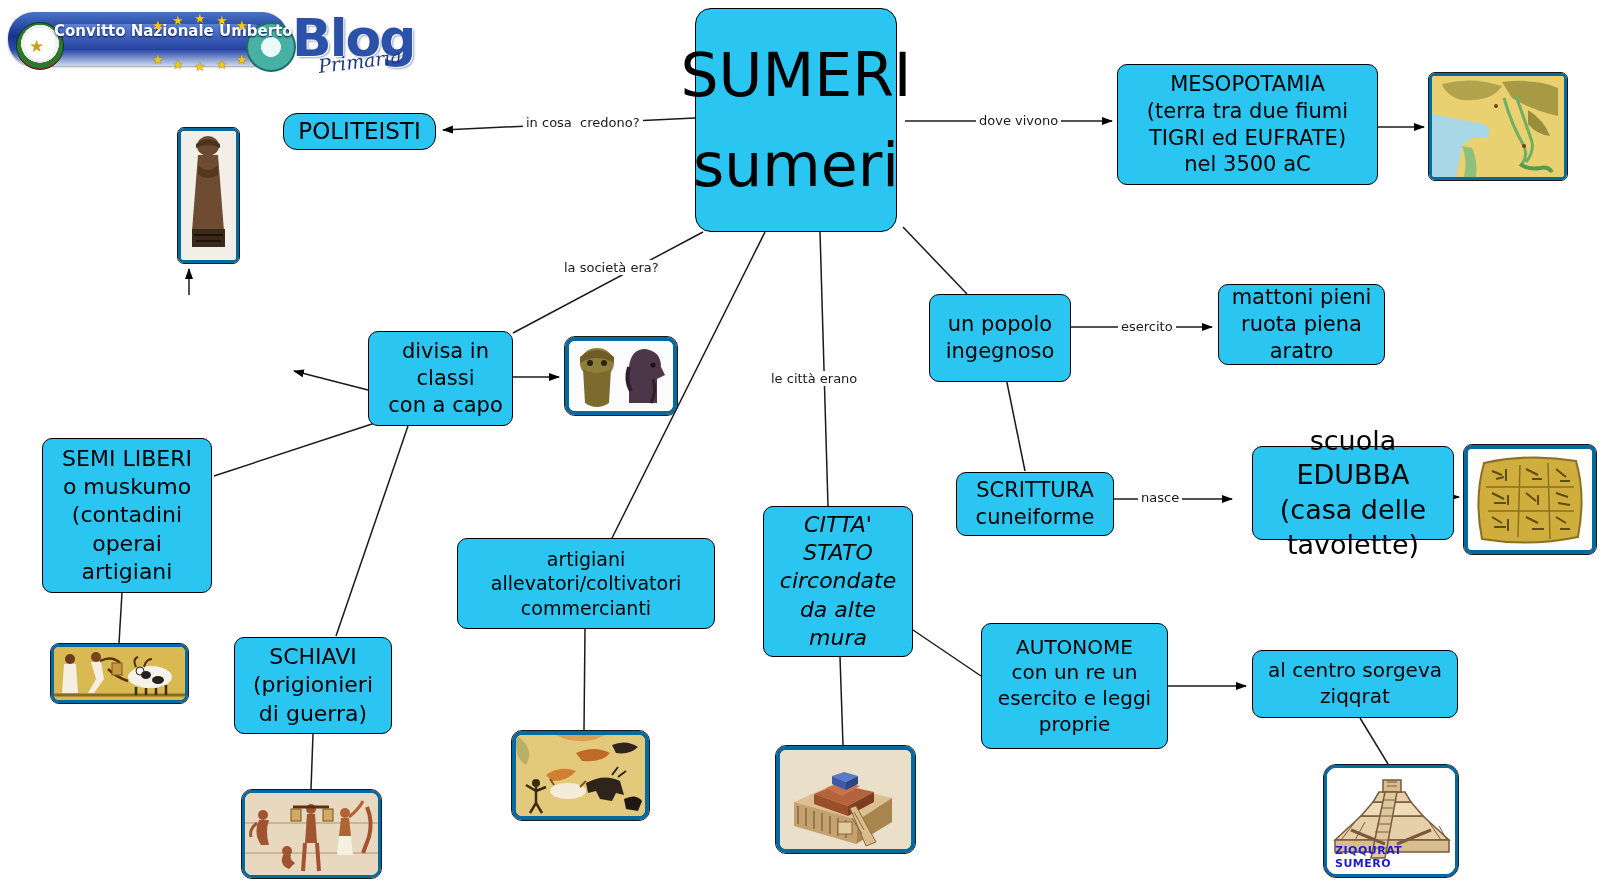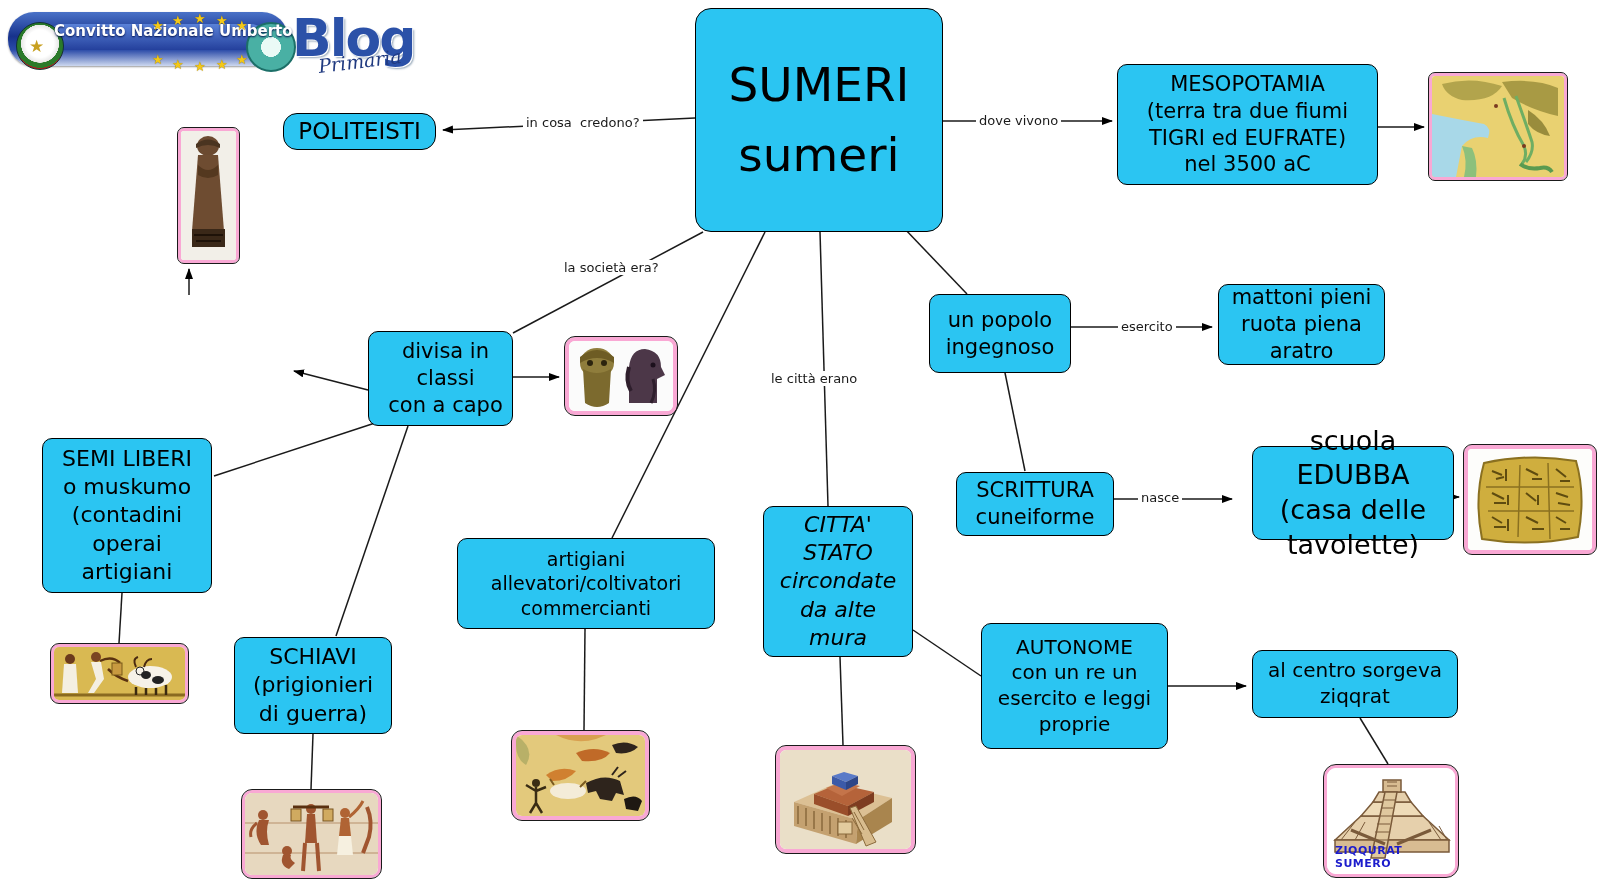--- a/index.html
+++ b/index.html
@@ -5,21 +5,21 @@
   html,body{margin:0;padding:0;background:#fff;}
   #stage{position:relative;width:1603px;height:882px;background:#fff;overflow:hidden;
          font-family:"DejaVu Sans","Liberation Sans",sans-serif;}
   svg.wires{position:absolute;left:0;top:0;z-index:1;}
   .node{position:absolute;z-index:3;background:#2bc5f2;border:1.6px solid #000;
         border-radius:10px;display:flex;align-items:center;justify-content:center;
         text-align:center;color:#000;white-space:pre-line;line-height:1.28;
         box-sizing:border-box;padding:2px 4px;}
   .edge-label{position:absolute;z-index:4;font-size:13px;color:#1a1a1a;background:#fff;
         padding:0 3px;white-space:pre;}
-  .img-frame{position:absolute;z-index:3;border:3px solid #f9a8d4;outline:1px solid #1a1a1a;
+  .img-frame{position:absolute;z-index:3;border:3px solid #0369a1;outline:1px solid #1a1a1a;
         border-radius:8px;overflow:hidden;background:#fff;box-sizing:border-box;}
   .img-frame svg{display:block;width:100%;height:100%;}
   
   #logo{position:absolute;left:6px;top:6px;width:400px;height:66px;z-index:5;}
   #banner{position:absolute;left:2px;top:6px;width:280px;height:54px;border-radius:26px;
         background:linear-gradient(180deg,#4a72c8 0%,#17328c 45%,#2a4aa8 70%,#cdd8ef 100%);
         box-shadow:0 1px 2px rgba(0,0,0,.4);}
   #banner-pill{position:absolute;left:40px;top:12px;width:216px;height:26px;border-radius:13px;
         background:linear-gradient(180deg,#5a82d8,#24409c);}
   #banner-text{position:absolute;left:48px;top:16px;width:210px;font-size:15px;font-weight:bold;
@@ -31,30 +31,30 @@
   #emblem-star{position:absolute;left:21px;top:24px;color:#c8a020;font-size:17px;}
   #emblem-seal{left:238px;top:10px;width:46px;height:46px;
         background:radial-gradient(circle at 50% 50%,#eafaf6 0 30%,#49b0a4 31% 100%);
         border:2px solid #1c6f68;}
   .eustar{position:absolute;color:#f4c818;text-shadow:0 0 1px #5a4a00;font-size:13px;z-index:6;}
   #blog-word{position:absolute;left:286px;top:2px;font-size:52px;font-weight:bold;
         color:#2b51a8;text-shadow:1px 1px 0 #fff,2px 2px 2px #9ab;letter-spacing:-2px;text-align:center;}
   #blog-sub{position:absolute;left:312px;top:44px;font-size:19px;font-style:italic;color:#203a80;
         transform:rotate(-7deg);font-family:"DejaVu Serif","Liberation Serif",serif;}
   
-  #n-sumeri{left:695px;top:8px;width:248px;height:224px;font-size:47px;border-radius:16px;line-height:1.5;}
+  #n-sumeri{left:695px;top:8px;width:202px;height:224px;font-size:60px;border-radius:16px;line-height:1.5;}
   #n-politeisti{left:283px;top:113px;width:153px;height:37px;font-size:23px;border-radius:14px;}
   #n-mesopotamia{left:1117px;top:64px;width:261px;height:121px;font-size:21px;}
   #n-liberi{left:65px;top:295px;width:220px;height:70px;font-size:21px;}
   #n-divisa{left:368px;top:331px;width:145px;height:95px;font-size:21px;padding-left:14px;}
   #n-semi{left:42px;top:438px;width:170px;height:155px;font-size:22px;}
   #n-schiavi{left:234px;top:637px;width:158px;height:97px;font-size:22px;}
   #n-artigiani{left:457px;top:538px;width:258px;height:91px;font-size:19px;}
   #n-citta{left:763px;top:506px;width:150px;height:151px;font-size:22px;font-style:italic;}
-  #n-popolo{left:929px;top:294px;width:142px;height:79px;font-size:21px;}
+  #n-popolo{left:929px;top:294px;width:142px;height:88px;font-size:21px;}
   #n-mattoni{left:1218px;top:284px;width:167px;height:81px;font-size:21px;}
   #n-scrittura{left:956px;top:472px;width:158px;height:64px;font-size:21px;}
   #n-edubba{left:1252px;top:446px;width:202px;height:94px;font-size:27px;}
   #n-autonome{left:981px;top:623px;width:187px;height:126px;font-size:20px;}
   #n-ziqqrat{left:1252px;top:650px;width:206px;height:68px;font-size:20px;}
   
   #img-statue{left:178px;top:128px;width:61px;height:135px;border-width:3px;border-radius:6px;}
   #img-heads{left:565px;top:337px;width:112px;height:78px;border-width:4px;border-radius:10px;}
   #img-map{left:1429px;top:73px;width:138px;height:107px;border-width:3px;border-radius:6px;}
   #img-farm{left:51px;top:644px;width:137px;height:59px;border-radius:8px;}

